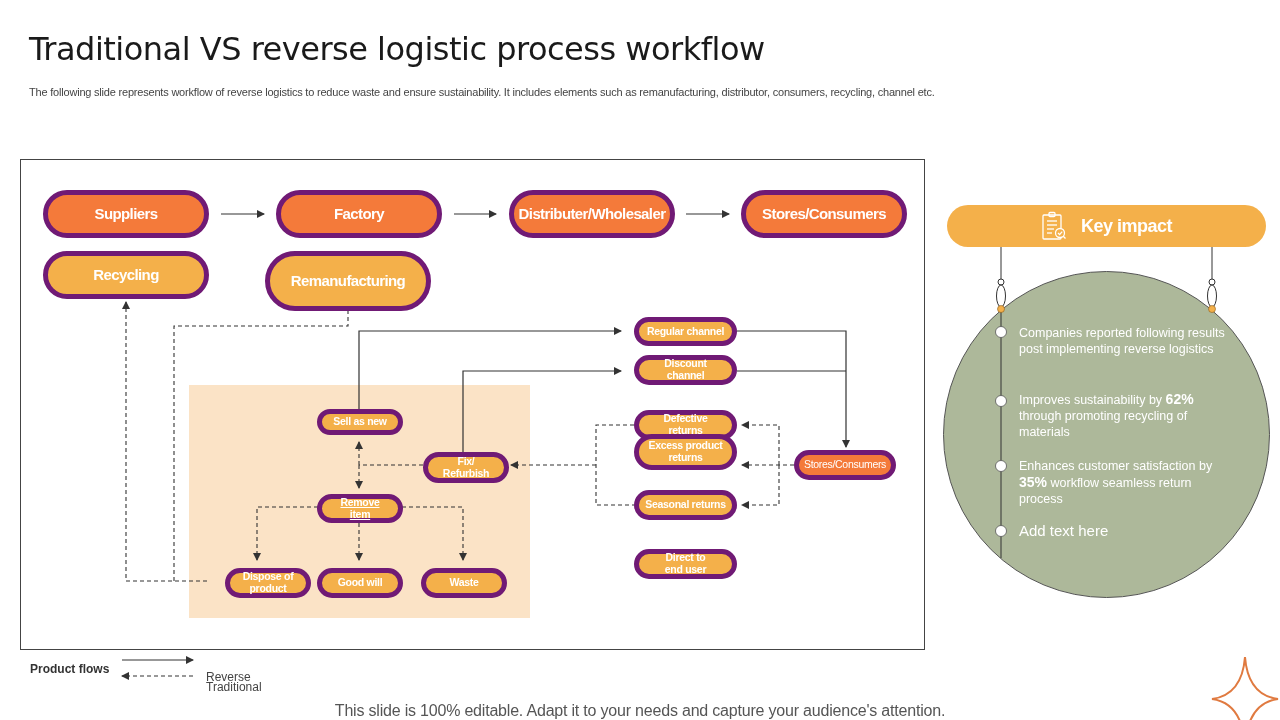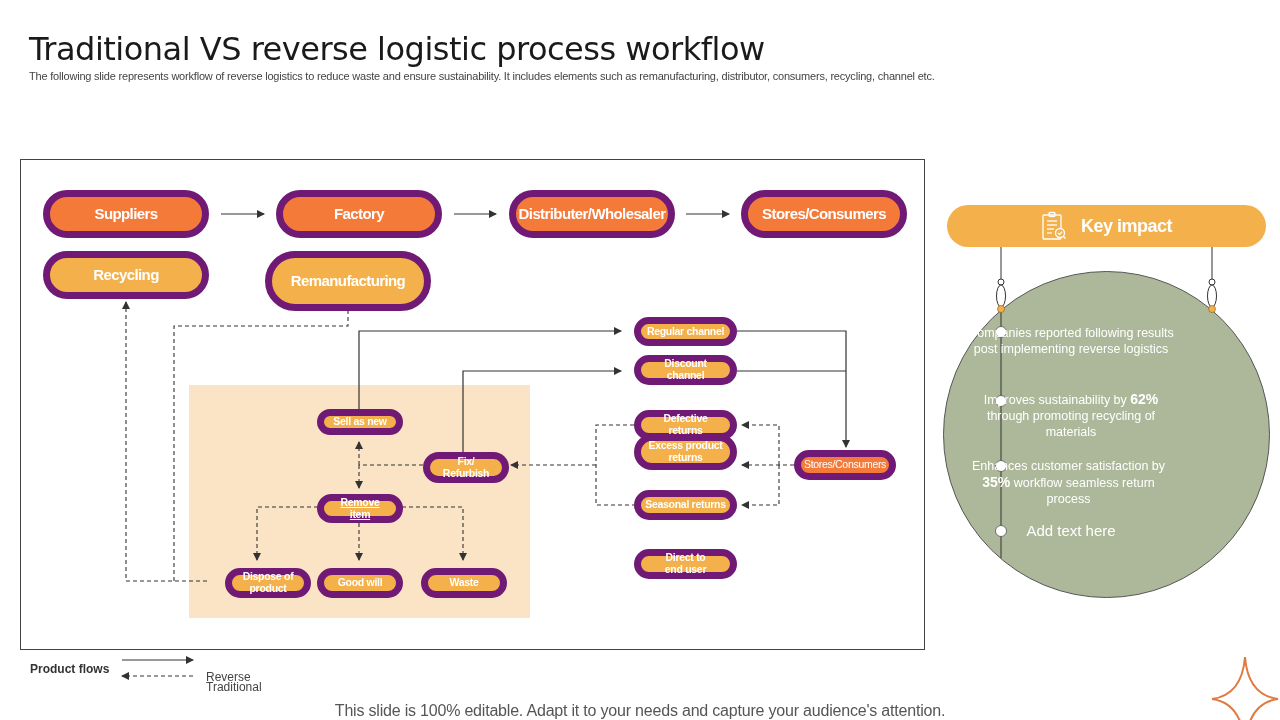--- a/index.html
+++ b/index.html
@@ -5,38 +5,38 @@
   * { box-sizing: border-box; margin: 0; padding: 0; }
   html, body { width: 1280px; height: 720px; background: #ffffff; overflow: hidden; }
   body { position: relative; font-family: "Liberation Sans", sans-serif; color: #222; }
 
   .title {
     position: absolute; left: 29px; top: 30px;
     font-family: "DejaVu Sans", sans-serif;
     font-size: 32px; font-weight: normal; color: #1a1a1a; letter-spacing: -0.5px;
   }
   .subtitle {
-    position: absolute; left: 29px; top: 70px;
+    position: absolute; left: 29px; top: 86px;
     font-size: 11px; color: #444; letter-spacing: -0.2px;
   }
 
   .diagram-frame {
     position: absolute; left: 20px; top: 159px; width: 905px; height: 491px;
     border: 1px solid #444; background: #fff;
   }
   .reverse-zone {
     position: absolute; left: 189px; top: 385px; width: 341px; height: 233px;
     background: #fbe3c6;
   }
 
   svg.connectors { position: absolute; left: 0; top: 0; width: 1280px; height: 720px; pointer-events: none; }
 
   .node {
     position: absolute; display: flex; align-items: center; justify-content: center;
-    text-align: center; color: #fff; border: 7px solid #701a75; border-radius: 999px;
+    text-align: center; color: #fff; border: 5px solid #701a75; border-radius: 999px;
     font-weight: bold; line-height: 1.1;
   }
   .node.big { font-size: 15px; letter-spacing: -0.6px; }
   .node.small { font-size: 10.5px; letter-spacing: -0.3px; }
   .node.dark { background: #f47a3a; }
   .node.light { background: #f4b04a; }
 
   .legend-label { position: absolute; left: 30px; top: 662px; font-size: 12px; font-weight: bold; color: #333; }
   .legend-text { position: absolute; left: 206px; font-size: 12px; color: #444; }
 
@@ -49,21 +49,21 @@
     position: absolute; left: 947px; top: 205px; width: 319px; height: 42px;
     background: #f4b04a; border-radius: 21px;
     display: flex; align-items: center; justify-content: center; gap: 14px;
   }
   .key-title { color: #fff; font-size: 18px; font-weight: bold; letter-spacing: -0.5px; }
   .key-circle {
     position: absolute; left: 943px; top: 271px; width: 327px; height: 327px;
     border-radius: 50%; background: #adb89a; border: 1px solid #555;
   }
   .impact-item {
-    position: absolute; left: 961px; color: #fff; font-size: 12.5px; line-height: 16px; width: 220px; text-align: center;
+    position: absolute; left: 1019px; color: #fff; font-size: 12.5px; line-height: 16px; width: 220px;
   }
   .impact-item b { font-size: 14px; }
   .impact-item.large { font-size: 15px; }
 </style>
 </head>
 <body>
 
 <div class="title">Traditional VS reverse logistic process workflow</div>
 <div class="subtitle">The following slide represents workflow of reverse logistics to reduce waste and ensure sustainability. It includes elements such as remanufacturing, distributor, consumers, recycling, channel etc.</div>
 

